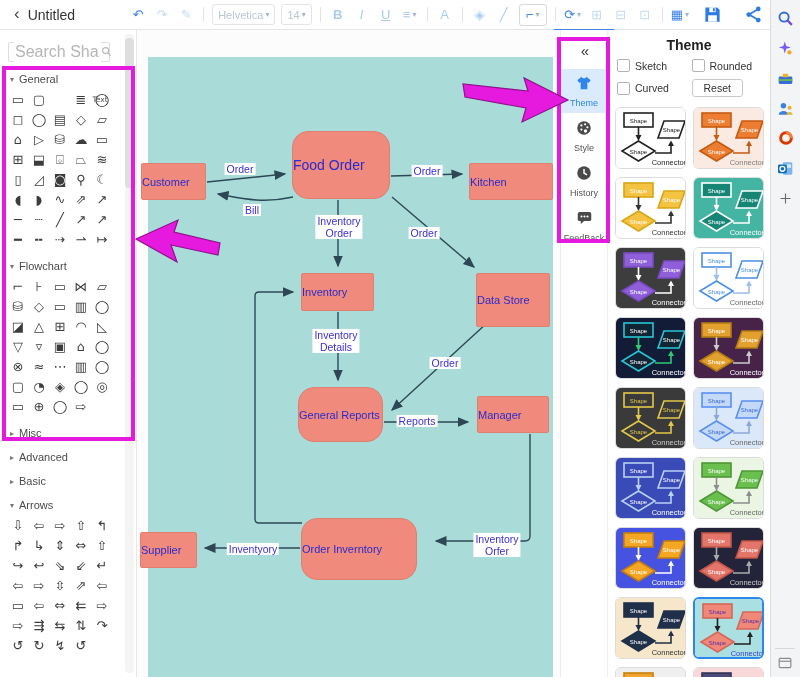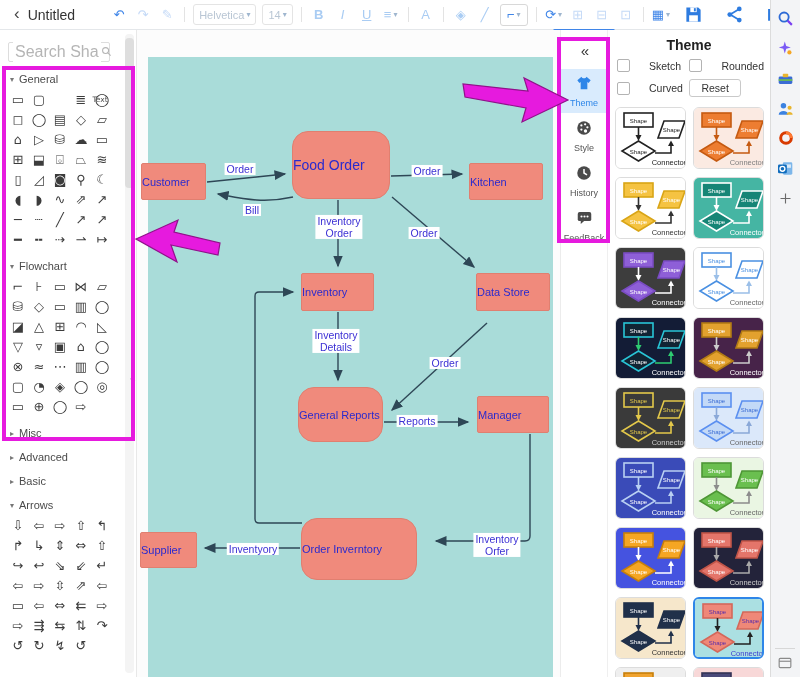--- a/index.html
+++ b/index.html
@@ -3,21 +3,21 @@
 <meta charset="utf-8">
 <style>
   html,body{margin:0;padding:0;background:#fff;}
   #stage{position:relative;width:800px;height:677px;overflow:hidden;
          font-family:"Liberation Sans",sans-serif;background:#fff;}
 
   
   #toolbar{position:absolute;left:0;top:0;width:770px;height:30px;background:#fff;
            border-bottom:1px solid #e4e7ea;display:flex;align-items:center;box-sizing:border-box;}
   #back-chevron{font-size:17px;color:#444;margin:0 8px 2px 14px;cursor:pointer;}
-  #doc-title{font-size:14px;color:#333;margin-right:22px;}
+  #doc-title{font-size:14px;color:#333;margin-right:41px;}
   .tb-div{width:1px;height:15px;background:#e3e3e3;margin:0 5px;}
   .tb-item{display:inline-flex;align-items:center;justify-content:center;min-width:18px;height:20px;
            margin:0 3px;font-size:13px;border-radius:3px;}
   .tb-item.enabled{color:#3f85e8;}
   .tb-item.disabled{color:#c5daf7;}
   .tb-item.pale{color:#a9ccf3;}
   .tb-item.boxed{border:1px solid #d8d8d8;padding:0 4px;}
   .tb-caret{font-size:8px;color:#9fb6cf;margin-left:2px;}
   .tb-select{display:inline-flex;align-items:center;border:1px solid #e4e4e4;border-radius:3px;
              height:19px;padding:0 5px;margin:0 3px;font-size:11px;color:#b9c6d4;background:#fff;}
@@ -68,21 +68,21 @@
             cursor:pointer;box-sizing:border-box;}
   .side-tab .tab-label{font-size:9px;color:#555;}
   .side-tab.selected{background:#d9ebfd;}
   .side-tab.selected .tab-label{color:#2e86e8;}
 
   
   #theme-panel{position:absolute;left:607px;top:30px;width:163px;bottom:0;background:#fff;
                border-left:1px solid #efefef;box-sizing:border-box;overflow:hidden;}
   #theme-title{text-align:center;font-size:14px;font-weight:bold;color:#222;margin:7px 0 6px 0;}
   #theme-opts{display:grid;grid-template-columns:1fr 1fr;gap:7px 2px;padding:0 6px 0 9px;align-items:center;}
-  .chk{display:flex;align-items:center;gap:19px;cursor:pointer;}
+  .chk{display:flex;align-items:center;gap:5px;cursor:pointer;}
   .chk .box{width:11px;height:11px;border:1px solid #b3b3b3;border-radius:2px;background:#fff;}
   .chk .lbl{font-size:10.5px;color:#333;}
   #reset-btn{justify-self:start;font-size:10.5px;color:#333;border:1px solid #c9c9c9;border-radius:3px;
              background:#fff;padding:2px 11px;cursor:pointer;}
   #cards{display:grid;grid-template-columns:71px 71px;gap:8px 7px;padding:10px 0 0 7px;}
   .theme-card{width:71px;height:62px;border-radius:6px;border:1px solid #dcdcdc;overflow:hidden;
               cursor:pointer;box-sizing:border-box;}
   .theme-card.selected{border:2px solid #2e86e8;}
 
   
@@ -392,27 +392,27 @@
       <path d="M300,548 L205,548" fill="none" stroke="#2e4756" stroke-width="1.4" marker-end="url(#ah)"></path>
       <path d="M302,523 L259,523 Q255,523 255,519 L255,296 Q255,292 259,292 L293,292" fill="none" stroke="#2e4756" stroke-width="1.4" marker-end="url(#ah)"></path>
     </svg>
   <div id="nodes-layer">
       <div class="node" style="left: 141px; top: 163px; width: 65px; height: 37px; background: rgb(240, 138, 124); color: rgb(42, 42, 206); border: 1px solid rgb(224, 127, 112); border-radius: 2px; font-size: 11px;">
         <span>Customer</span>
       </div>
       <div class="node" style="left: 292px; top: 131px; width: 98px; height: 68px; background: rgb(240, 138, 124); color: rgb(42, 42, 206); border: 1px solid rgb(224, 127, 112); border-radius: 16px; font-size: 14px;">
         <span>Food Order</span>
       </div>
-      <div class="node" style="left: 469px; top: 163px; width: 74px; height: 37px; background: rgb(240, 138, 124); color: rgb(42, 42, 206); border: 1px solid rgb(224, 127, 112); border-radius: 2px; font-size: 11px;">
+      <div class="node" style="left: 469px; top: 163px; width: 84px; height: 37px; background: rgb(240, 138, 124); color: rgb(42, 42, 206); border: 1px solid rgb(224, 127, 112); border-radius: 2px; font-size: 11px;">
         <span>Kitchen</span>
       </div>
       <div class="node" style="left: 301px; top: 273px; width: 73px; height: 38px; background: rgb(240, 138, 124); color: rgb(42, 42, 206); border: 1px solid rgb(224, 127, 112); border-radius: 2px; font-size: 11px;">
         <span>Inventory</span>
       </div>
-      <div class="node" style="left: 476px; top: 273px; width: 74px; height: 38px; background: rgb(240, 138, 124); color: rgb(42, 42, 206); border: 1px solid rgb(224, 127, 112); border-radius: 2px; font-size: 11px;">
+      <div class="node" style="left: 476px; top: 273px; width: 74px; height: 54px; background: rgb(240, 138, 124); color: rgb(42, 42, 206); border: 1px solid rgb(224, 127, 112); border-radius: 2px; font-size: 11px;">
         <span>Data Store</span>
       </div>
       <div class="node" style="left: 298px; top: 387px; width: 85px; height: 55px; background: rgb(240, 138, 124); color: rgb(42, 42, 206); border: 1px solid rgb(224, 127, 112); border-radius: 16px; font-size: 11px;">
         <span>General Reports</span>
       </div>
       <div class="node" style="left: 477px; top: 396px; width: 72px; height: 37px; background: rgb(240, 138, 124); color: rgb(42, 42, 206); border: 1px solid rgb(224, 127, 112); border-radius: 2px; font-size: 11px;">
         <span>Manager</span>
       </div>
       <div class="node" style="left: 140px; top: 532px; width: 57px; height: 36px; background: rgb(240, 138, 124); color: rgb(42, 42, 206); border: 1px solid rgb(224, 127, 112); border-radius: 2px; font-size: 11px;">
         <span>Supplier</span>

